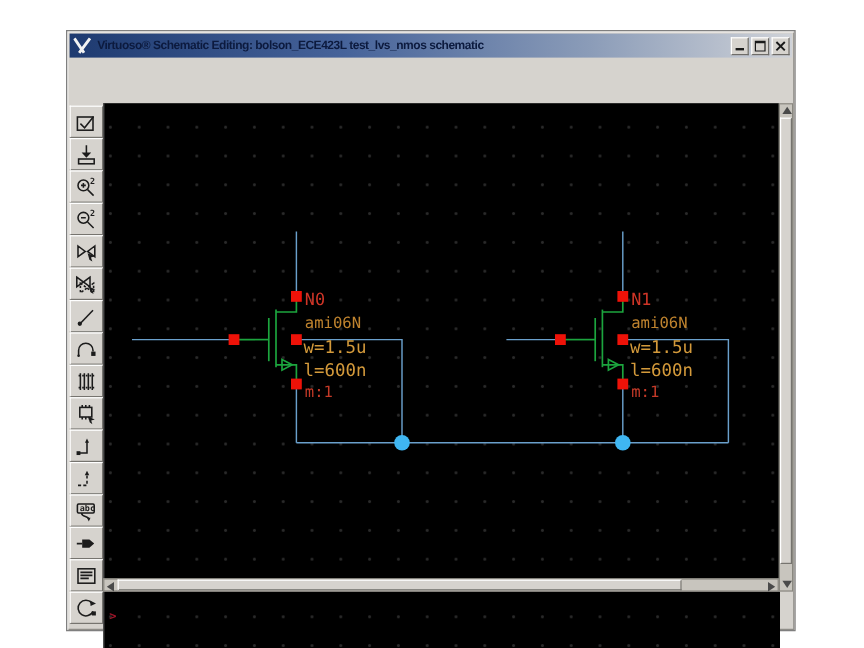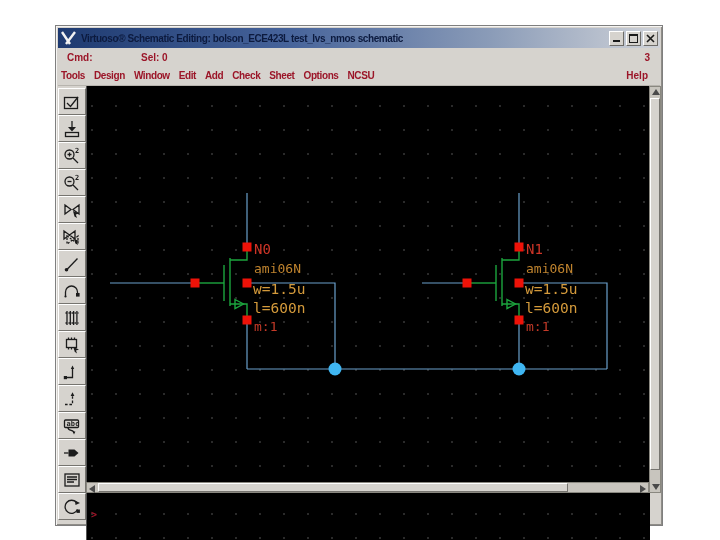--- a/index.html
+++ b/index.html
@@ -87,40 +87,21 @@
             <div class="g-max"></div>
           </div>
         <div class="wbtn">
           <svg width="9" height="9" viewBox="0 0 9 9">
             <path d="M1 1 L8 8 M8 1 L1 8" stroke="#1a1a1a" stroke-width="1.6"></path>
           </svg>
         </div>
       </div>
     </div>
 
-    <div class="cmdrow">
-      <span class="cmd">Cmd:</span>
-      <span class="sel">Sel: 0</span>
-      <span class="num">3</span>
-    </div>
-
-    <div class="menurow">
-      <div class="items">
-        <span class="menuitem">Tools</span>
-        <span class="menuitem">Design</span>
-        <span class="menuitem">Window</span>
-        <span class="menuitem">Edit</span>
-        <span class="menuitem">Add</span>
-        <span class="menuitem">Check</span>
-        <span class="menuitem">Sheet</span>
-        <span class="menuitem">Options</span>
-        <span class="menuitem">NCSU</span>
-      </div>
-      <span class="help menuitem">Help</span>
-    </div>
+
 
     <div class="toolbar">
       <div class="tbtn">
         <svg width="22" height="22">
           <rect class="ic" x="3.5" y="6.5" width="13" height="11"></rect>
             <path class="ic" d="M6 12 l3.5 3.5 L17 6" stroke-width="2"></path>
           </svg>
       </div>
       <div class="tbtn">
         <svg width="22" height="22">

